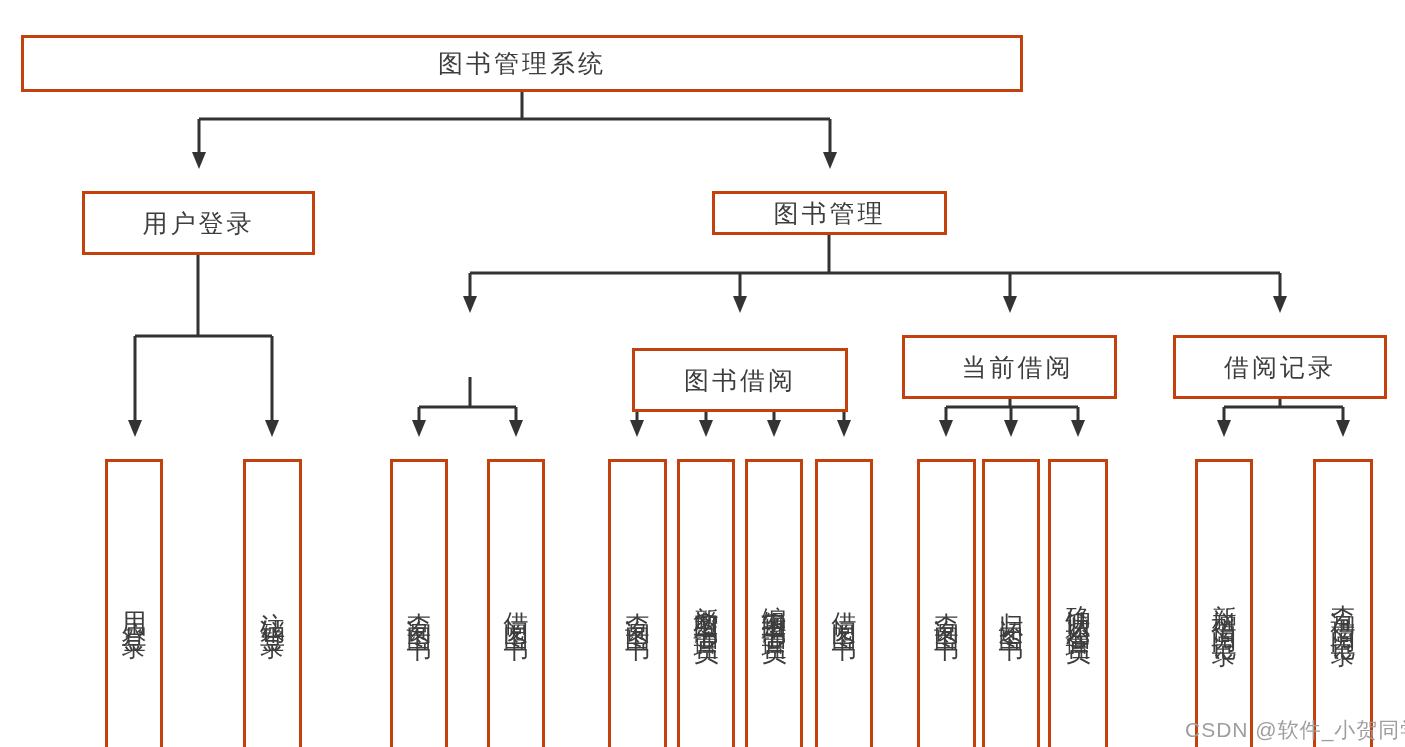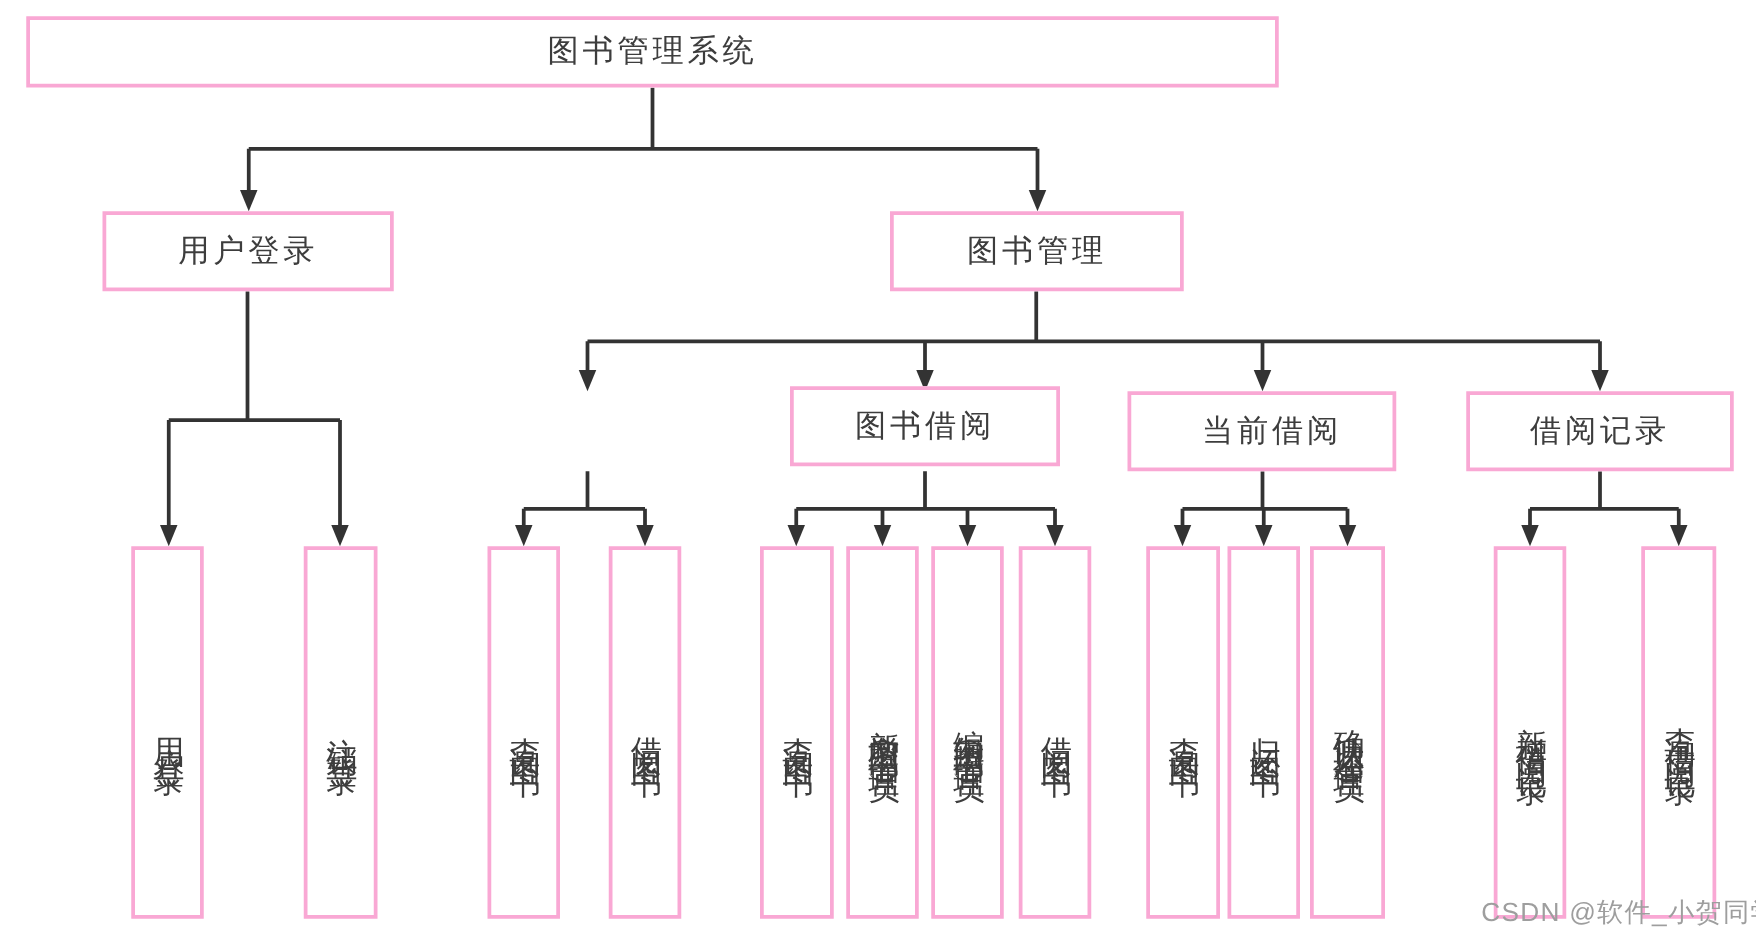--- a/index.html
+++ b/index.html
@@ -19,30 +19,31 @@
     position: absolute;
     left: 0;
     top: 0;
     width: 1405px;
     height: 747px;
     pointer-events: none;
   }
   .box {
     position: absolute;
     box-sizing: border-box;
-    border: 3px solid #f9a8d4;
+    border: 3px solid #c2410c;
     background: #ffffff;
     color: #3d3d3d;
     display: flex;
     align-items: center;
     justify-content: center;
     font-size: 25px;
     letter-spacing: 3px;
     white-space: nowrap;
     line-height: 1;
+    margin-top: 22px;
   }
   .vbox {
     writing-mode: vertical-rl;
     text-orientation: mixed;
     white-space: normal;
     letter-spacing: 8px;
     line-height: 1;
   }
   .vbox.long {
     letter-spacing: 5px;
@@ -99,23 +100,23 @@
       <polygon points="1004,420 1018,420 1011,437"></polygon>
       <polygon points="1071,420 1085,420 1078,437"></polygon>
       <polygon points="1217,420 1231,420 1224,437"></polygon>
       <polygon points="1336,420 1350,420 1343,437"></polygon>
     </g>
   </svg>
 
   <div class="box" style="left:21px; top:13px; width:1002px; height:57px;">图书管理系统</div>
 
   <div class="box" style="left:82px; top:169px; width:233px; height:64px;">用户登录</div>
-  <div class="box" style="left:712px; top:169px; width:235px; height:64px;">图书管理</div>
+  <div class="box" style="left:712px; top:169px; width:235px; height:44px;">图书管理</div>
 
-  <div class="box" style="left:632px; top:309px; width:216px; height:64px;">图书借阅</div>
+  <div class="box" style="left:632px; top:326px; width:216px; height:64px;">图书借阅</div>
   <div class="box" style="left:902px; top:313px; width:215px; height:64px;padding-left:16px;">当前借阅</div>
   <div class="box" style="left:1173px; top:313px; width:214px; height:64px;">借阅记录</div>
 
   <div class="box vbox" style="left:105px; top:437px; width:58px; height:298px;">用户登录</div>
   <div class="box vbox" style="left:243px; top:437px; width:59px; height:298px;">注销登录</div>
 
   <div class="box vbox" style="left:390px; top:437px; width:58px; height:298px;">查询图书</div>
   <div class="box vbox" style="left:487px; top:437px; width:58px; height:298px;">借阅图书</div>
 
   <div class="box vbox" style="left:608px; top:437px; width:59px; height:298px;">查询图书</div>

